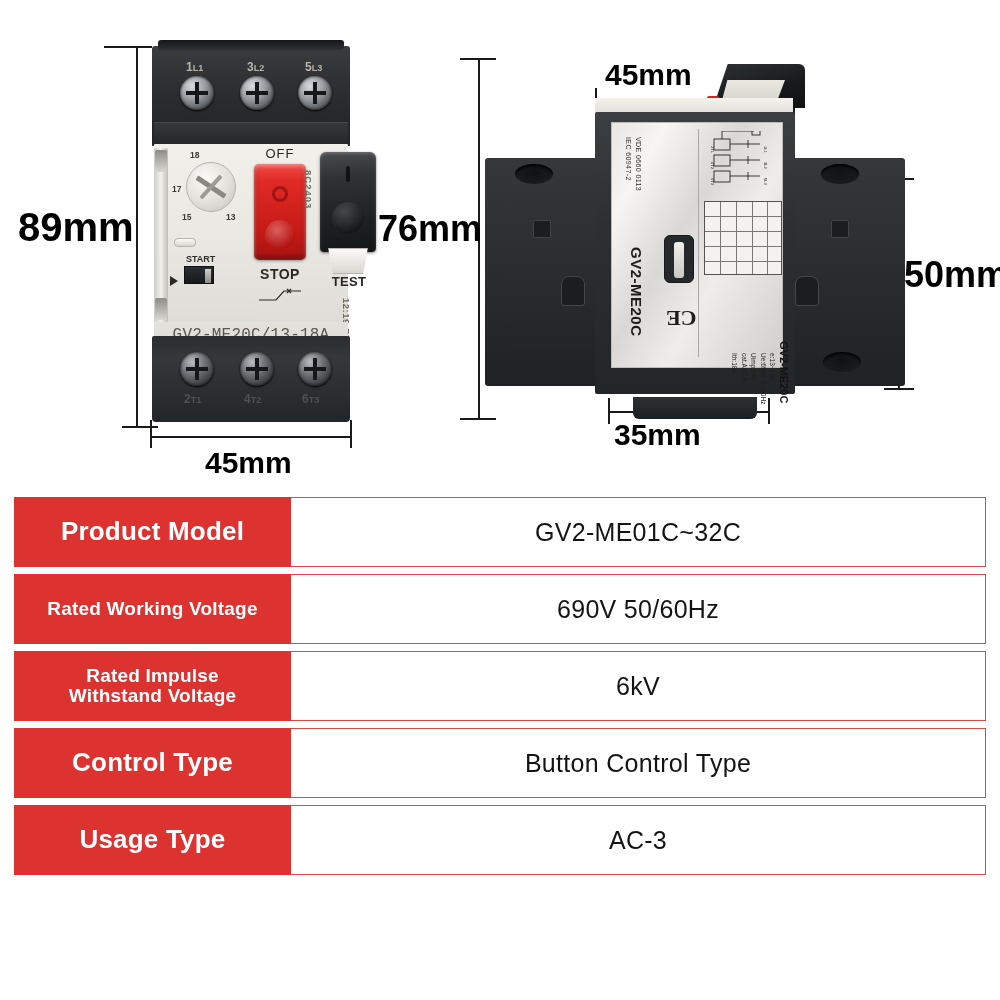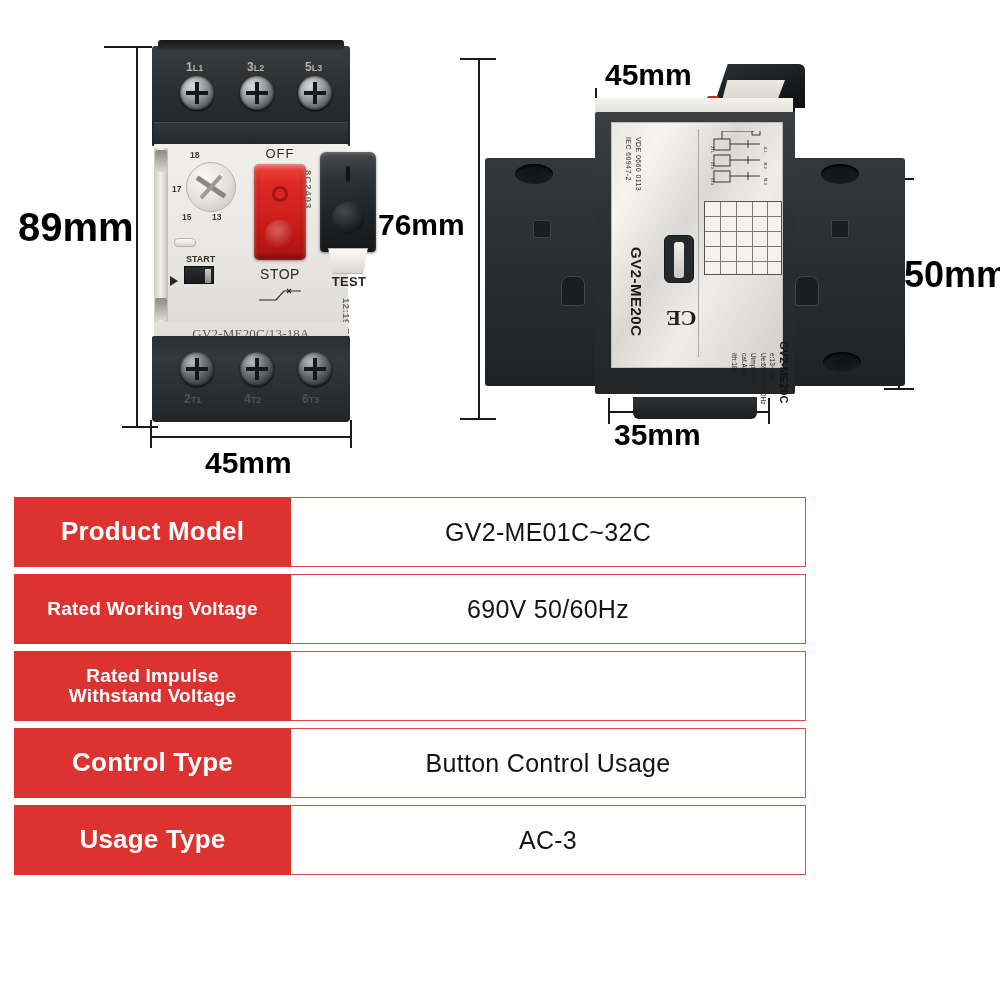--- a/index.html
+++ b/index.html
@@ -66,21 +66,21 @@
   .fv-lowerface{
     position:absolute; left:6px; top:286px; width:194px; height:52px;
     background:linear-gradient(180deg,#e4e2dc,#d6d4ce);
   }
   .fv-lowerface .plate{
     position:absolute; right:12px; bottom:0; width:96px; height:24px;
     background:#eceae4; border:1px solid #c9c7c1; border-bottom:none;
   }
   .fv-model {
     position:absolute; left:0; right:0; top:4px; text-align:center;
-    font-size:13px; color:#5a574f; letter-spacing:.2px; font-family:Liberation Serif, serif;
+    font-size:16px; color:#5a574f; letter-spacing:.2px; font-family:Liberation Mono, monospace;
   }
 
   .clip-rail{ position:absolute; left:0px; top:4px; width:14px; height:174px;
      background:linear-gradient(90deg,#cfcdc7,#f3f1eb,#bfbdb7); border-radius:2px; }
   .clip-rail:before, .clip-rail:after{
      content:""; position:absolute; left:1px; width:12px; height:22px;
      background:linear-gradient(180deg,#8e8c86,#d9d7d1); border-radius:2px; }
   .clip-rail:before{ top:2px; } .clip-rail:after{ bottom:2px; }
 
   .dial-wrap{ position:absolute; left:18px; top:6px; width:74px; height:74px; }
@@ -113,21 +113,21 @@
      font-size:13px; font-weight:normal; color:#2a2824; letter-spacing:1px; }
   .stop-btn{ position:absolute; left:4px; top:20px; width:52px; height:96px;
      background:linear-gradient(180deg,#f04a46 0%,#e02a26 18%,#c61a16 70%,#a81310 100%);
      border-radius:5px; box-shadow: inset 0 2px 4px rgba(255,255,255,.45), inset 0 -3px 6px rgba(0,0,0,.35), 0 1px 3px rgba(0,0,0,.4); }
   .stop-btn .ring{ position:absolute; left:50%; top:22px; transform:translateX(-50%);
      width:16px; height:16px; border-radius:50%; border:3px solid #8d100d; opacity:.75; }
   .stop-btn .lens{ position:absolute; left:50%; top:56px; transform:translateX(-50%);
      width:30px; height:30px; border-radius:50%;
      background:radial-gradient(circle at 40% 35%, rgba(255,255,255,.30), rgba(160,10,10,.25) 70%); }
   .stop-lbl{ position:absolute; left:0; right:0; top:122px; text-align:center;
-     font-size:14px; font-weight:normal; color:#2a2824; letter-spacing:.5px; }
+     font-size:14px; font-weight:bold; color:#2a2824; letter-spacing:.5px; }
   .stop-sym{ position:absolute; left:8px; top:144px; width:44px; height:14px; }
 
   .code-vert{ position:absolute; left:160px; top:26px; font-size:9.5px; color:#6d6a63;
      font-weight:bold; letter-spacing:1px; transform:rotate(90deg); transform-origin:left top; white-space:nowrap; }
 
   .start-col{ position:absolute; left:166px; top:0px; width:60px; height:182px; }
   .start-btn{ position:absolute; left:0px; top:8px; width:56px; height:100px;
      background:linear-gradient(175deg,#4a4d50 0%,#303336 25%,#1d2022 70%,#141617 100%);
      border-radius:6px 6px 4px 4px; box-shadow: inset 0 2px 3px rgba(255,255,255,.18), 0 1px 3px rgba(0,0,0,.5); }
   .start-btn .slit{ position:absolute; left:50%; top:14px; transform:translateX(-50%);
@@ -196,21 +196,21 @@
   .spec-table{ position:absolute; left:92px; top:78px; width:78px; height:74px;
      border:1px solid #55534f; background:#f3f2ef; }
   .spec-table .r{ position:absolute; left:0; right:0; height:1px; background:#7a7874; }
   .spec-table .c{ position:absolute; top:0; bottom:0; width:1px; background:#7a7874; }
   .ratings{ position:absolute; left:96px; bottom:6px; font-size:6.5px; color:#1f1e1c;
      line-height:1.45; white-space:nowrap; transform:rotate(-90deg); transform-origin:left bottom; }
   .model-right{ position:absolute; left:150px; bottom:8px; font-size:11px; font-weight:bold;
      color:#141312; white-space:nowrap; transform:rotate(-90deg); transform-origin:left bottom; }
 
   
-  #spec { position:absolute; left:14px; top:497px; width:792px; }
+  #spec { position:absolute; left:14px; top:497px; width:972px; }
   .srow{ display:flex; align-items:stretch; margin-bottom:7px; border:1px solid #d94b44;
          background:#fff; height:70px; }
   .srow .lab{
     width:277px; flex:0 0 277px; background:#dc3230; color:#fff;
     display:flex; align-items:center; justify-content:center; text-align:center;
     font-weight:bold; line-height:1.05; padding:0 4px; letter-spacing:.2px;
     margin:-1px 0 -1px -1px;
   }
   .srow .val{
     flex:1; display:flex; align-items:center; justify-content:center;
@@ -258,21 +258,21 @@
 
       <div class="fv-face">
 
         <div class="clip-rail"></div>
 
         <div class="dial-wrap">
           <div class="dial"></div>
           <div class="dial-num" style="left:18px; top:0px;">18</div>
           <div class="dial-num" style="left:0px; top:34px;">17</div>
           <div class="dial-num" style="left:10px; top:62px;">15</div>
-          <div class="dial-num" style="left:40px; top:62px;">13</div>
+          <div class="dial-num" style="left:54px; top:62px;">13</div>
         </div>
 
         <div class="test-slot"></div>
         <div class="test-lbl">START</div>
         <div class="test-btn"></div>
         <div class="test-arrow"></div>
 
         <div class="stop-col">
           <div class="off-lbl">OFF</div>
           <div class="stop-btn">
@@ -317,21 +317,21 @@
         </div>
         <div class="term-lbl" style="left:150px; top:56px; color:#4e5154;">
           <span>6</span><span class="sub">T3</span>
         </div>
       </div>
     </div>
 
     <div class="dline-v" style="left:478px; top:58px; height:362px;"></div>
     <div class="tick-h" style="left:460px; top:58px; width:36px;"></div>
     <div class="tick-h" style="left:460px; top:418px; width:36px;"></div>
-    <div class="dim-label" style="left:378px; top:208px; font-size:30px;">76mm</div>
+    <div class="dim-label" style="left:378px; top:208px; font-size:36px;">76mm</div>
 
     <div class="dline-h" style="left:595px; top:101px; width:200px;"></div>
     <div class="tick-v" style="left:595px; top:88px; height:26px;"></div>
     <div class="tick-v" style="left:793px; top:88px; height:26px;"></div>
     <div class="dim-label" style="left:605px; top:58px; font-size:30px;">45mm</div>
 
     <div class="dline-h" style="left:608px; top:411px; width:162px;"></div>
     <div class="tick-v" style="left:608px; top:398px; height:26px;"></div>
     <div class="tick-v" style="left:768px; top:398px; height:26px;"></div>
     <div class="dim-label" style="left:614px; top:418px; font-size:30px;">35mm</div>
@@ -436,25 +436,26 @@
 
 
     <div class="srow">
       <div class="lab s2">Rated Working Voltage</div>
       <div class="val">690V 50/60Hz</div>
     </div>
 
     <div class="srow">
       <div class="lab s3" style="white-space:pre-line;">Rated Impulse
 Withstand Voltage</div>
+      <div class="val">6kV</div>
     </div>
 
     <div class="srow">
       <div class="lab s1">Control Type</div>
-      <div class="val">Button Control Usage</div>
+      <div class="val">Button Control Type</div>
     </div>
 
     <div class="srow">
       <div class="lab s1">Usage Type</div>
       <div class="val">AC-3</div>
     </div>
   </div>
 </div>
 
 </body></html>

